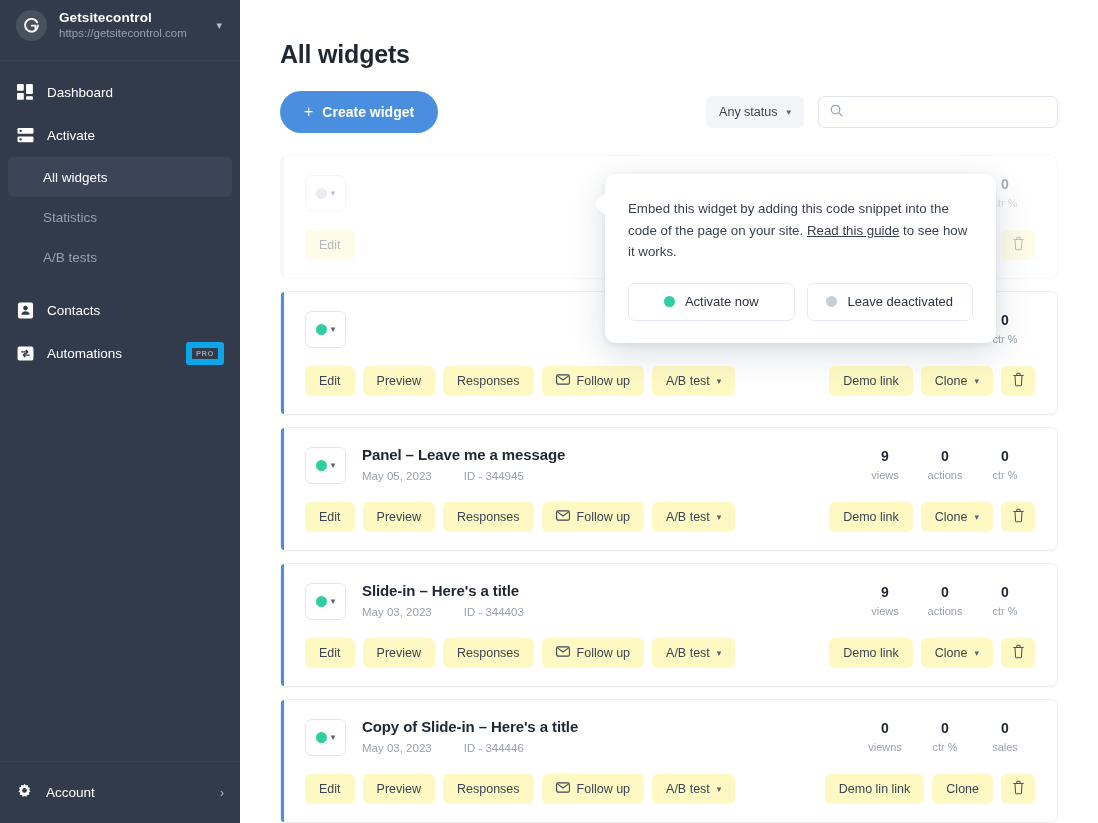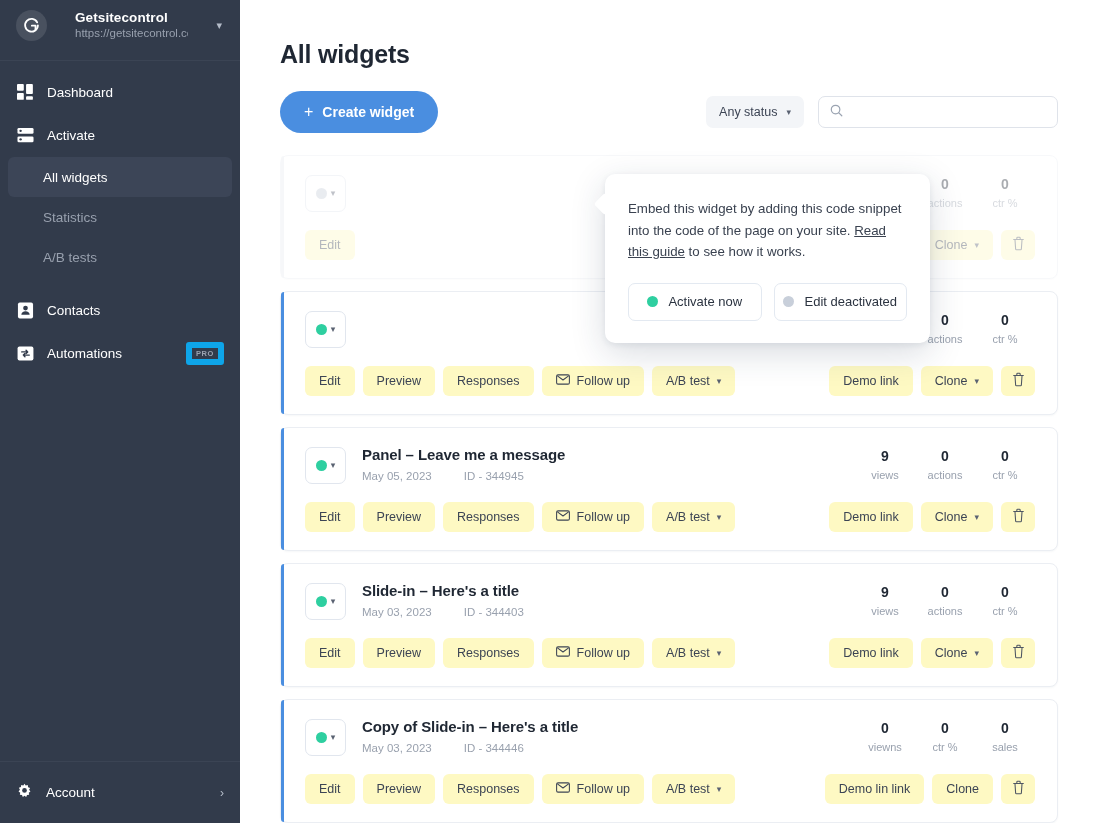--- a/index.html
+++ b/index.html
@@ -14,21 +14,21 @@
   
   .sidebar {
     width: 240px; height: 823px;
     background: #323b4b;
     color: #ffffff;
     display: flex; flex-direction: column;
     flex: 0 0 240px;
     position: relative;
   }
   .brand {
-    display: flex; align-items: center; gap: 28px;
+    display: flex; align-items: center; gap: 12px;
     padding: 6px 16px 16px 16px;
     border-bottom: 1px solid #3b4454;
     height: 61px;
   }
   .brand-logo {
     width: 31px; height: 31px; border-radius: 50%;
     background: #49515f;
     display: flex; align-items: center; justify-content: center;
     flex: 0 0 31px;
   }
@@ -175,21 +175,21 @@
   }
   .chip-chev { font-size: 9px; color: #5a6272; }
   .card-bottom-right { margin-left: auto; display: flex; align-items: center; }
   .card-bottom-right .chip { margin-right: 0; margin-left: 8px; }
   .trash-chip { width: 34px; justify-content: center; padding: 0; }
 
   
   .overlay-popover {
     position: absolute;
     left: 365px; top: 174px;
-    width: 325px;
+    width: 391px;
     background: #ffffff;
     border-radius: 10px;
     box-shadow: 0 10px 34px rgba(30,45,75,.17), 0 2px 6px rgba(30,45,75,.08);
     padding: 24px 23px 22px 23px;
     z-index: 40;
   }
   .overlay-popover::after {
     content: "";
     position: absolute; left: -8px; top: 22px;
     width: 16px; height: 16px; background: #fff;
@@ -666,19 +666,19 @@
       </div>
 
 
       <div class="pop-actions">
         <button class="pop-btn">
           <span class="dot"></span>
           <span>Activate now</span>
         </button>
         <button class="pop-btn">
           <span class="dot off"></span>
-          <span>Edit deactivated</span>
+          <span>Leave deactivated</span>
         </button>
       </div>
     </div>
 
   </main>
 </div>
 
 </body></html>

